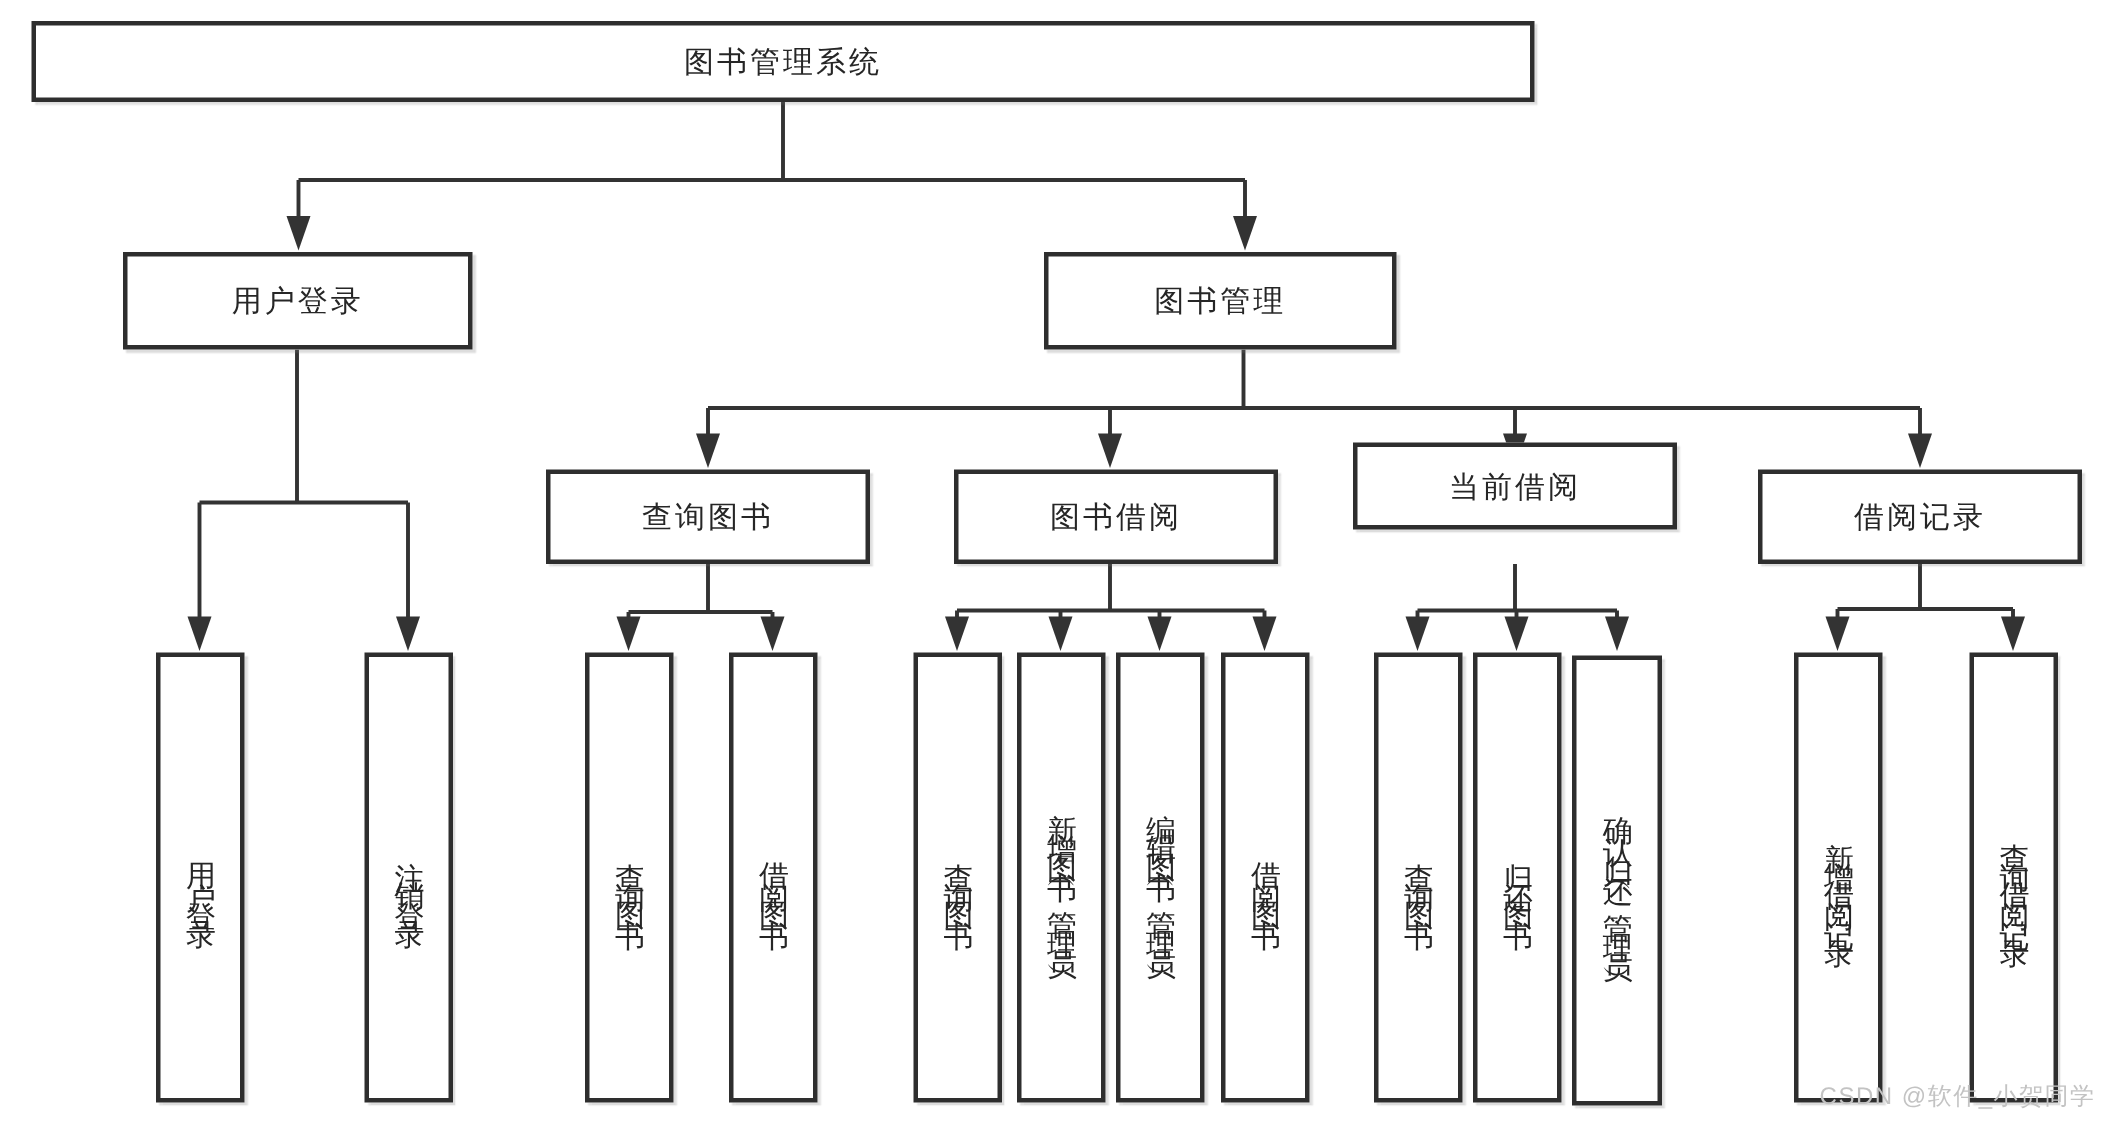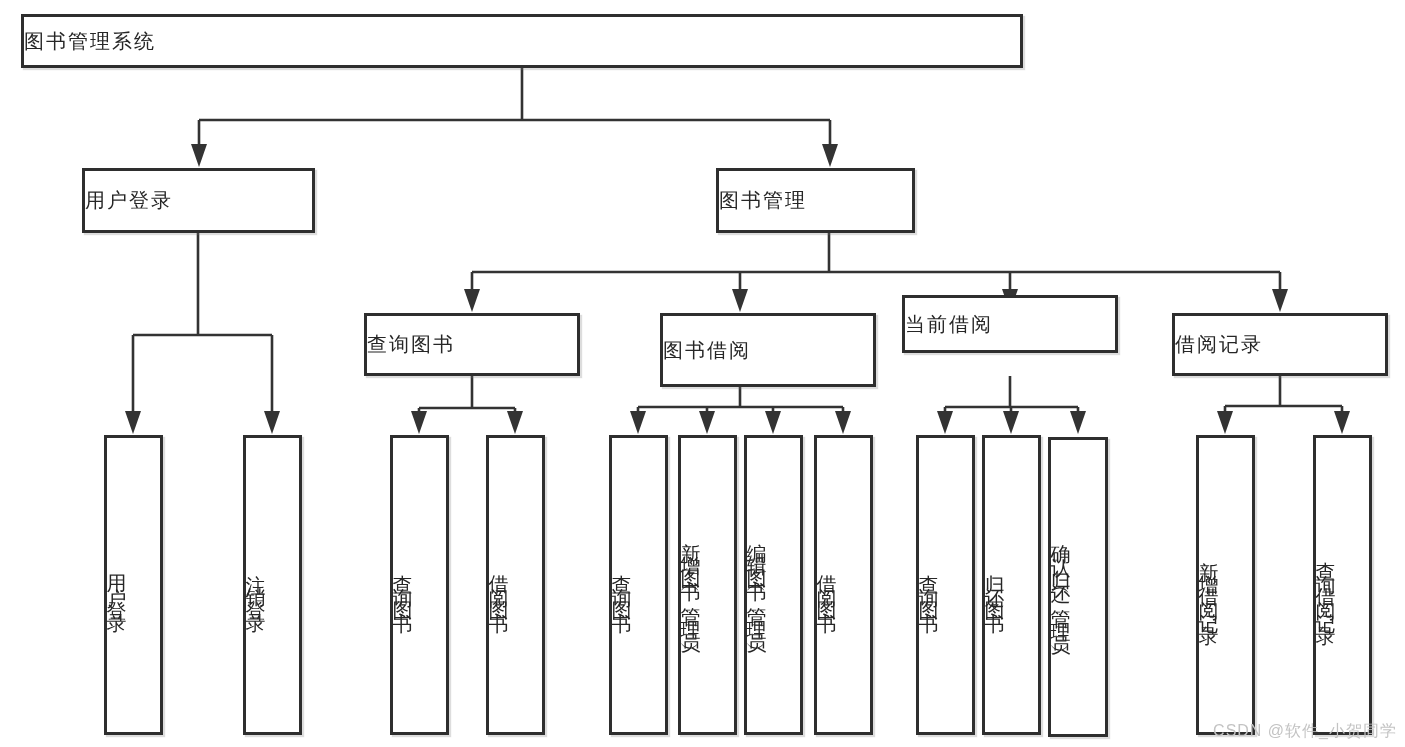--- a/index.html
+++ b/index.html
@@ -16,21 +16,21 @@
   .connectors{
     position:absolute;left:0;top:0;width:1405px;height:747px;
   }
   .c{stroke:var(--line,#333333);stroke-width:2.6;fill:none;}
   .a{fill:var(--line,#333333);stroke:none;}
   .node{
     position:absolute;
     box-sizing:border-box;
     background:#ffffff;
     border:3px solid var(--border,#2e2e2e);
-    display:flex;align-items:center;justify-content:flex-start;
+    display:flex;align-items:center;justify-content:center;
     color:var(--text,#262626);
     box-shadow:2px 2px 1px rgba(120,120,120,0.25);
   }
   .node.h .lbl{
     font-size:20px;letter-spacing:2px;white-space:nowrap;
   }
   .node.v .lbl{
     writing-mode:vertical-rl;
     text-orientation:mixed;
     font-size:20px;
@@ -89,28 +89,28 @@
     <polygon class="a" points="1334,411 1350,411 1342,434"></polygon>
   </svg>
 
   <div class="node h" style="left:21px;top:14px;width:1002px;height:54px">
     <span class="lbl">图书管理系统</span>
   </div>
 
   <div class="node h" style="left:82px;top:168px;width:233px;height:65px">
     <span class="lbl">用户登录</span>
   </div>
-  <div class="node h" style="left:716px;top:168px;width:199px;height:65px">
+  <div class="node h" style="left:696px;top:168px;width:235px;height:65px">
     <span class="lbl">图书管理</span>
   </div>
 
   <div class="node h" style="left:364px;top:313px;width:216px;height:63px">
     <span class="lbl">查询图书</span>
   </div>
-  <div class="node h" style="left:660px;top:313px;width:216px;height:74px">
+  <div class="node h" style="left:636px;top:313px;width:216px;height:63px">
     <span class="lbl">图书借阅</span>
   </div>
   <div class="node h" style="left:902px;top:295px;width:216px;height:58px">
     <span class="lbl">当前借阅</span>
   </div>
   <div class="node h" style="left:1172px;top:313px;width:216px;height:63px">
     <span class="lbl">借阅记录</span>
   </div>
 
   <div class="node v" style="left:104px;top:435px;width:59px;height:300px">

